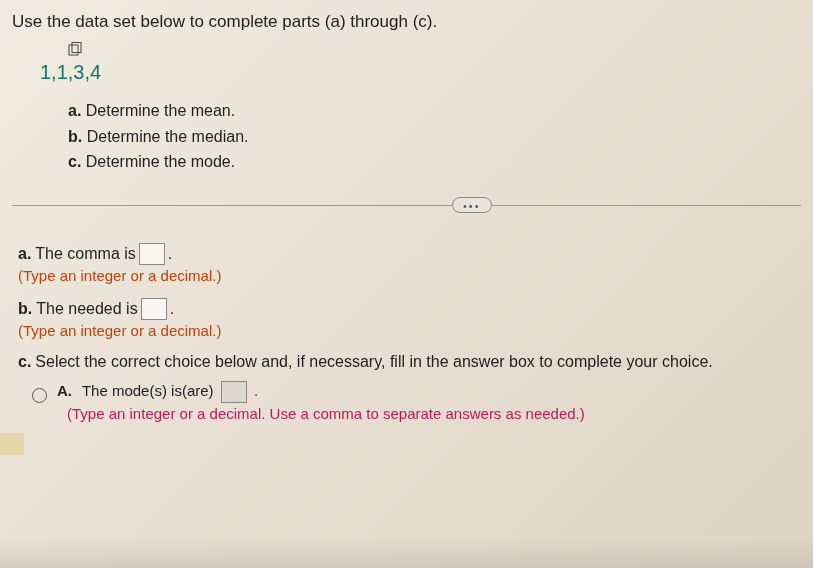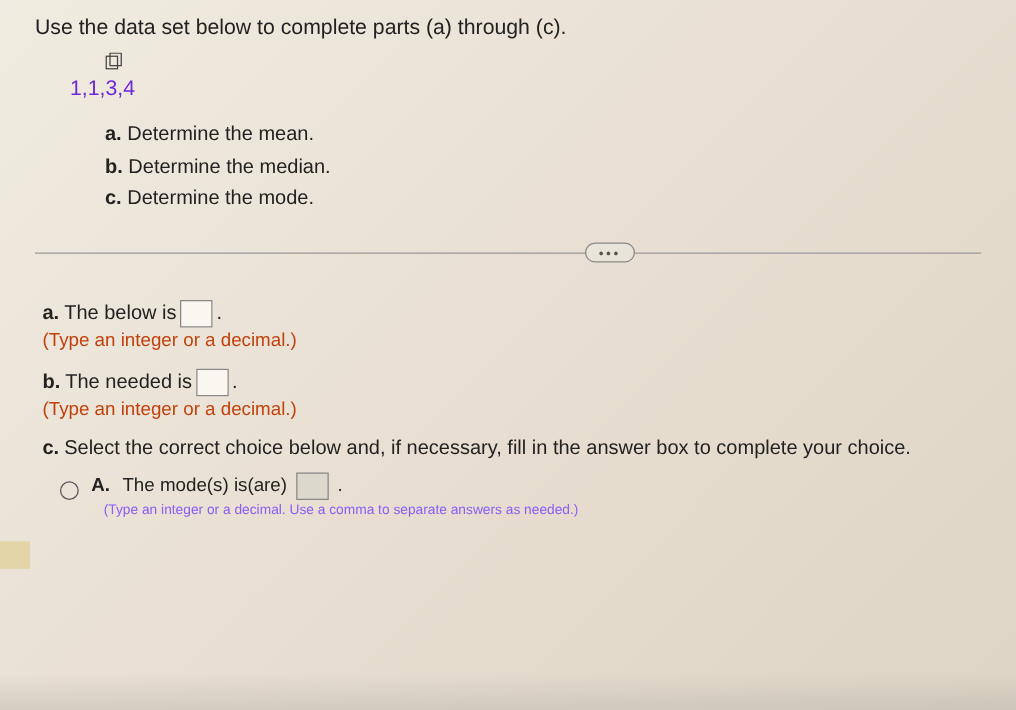--- a/index.html
+++ b/index.html
@@ -6,40 +6,40 @@
     body {
       width: 813px;
       height: 568px;
       font-family: Arial, Helvetica, sans-serif;
       background: linear-gradient(135deg, #f0ebe0 0%, #e8dfd2 50%, #ddd4c5 100%);
       color: #2a2a2a;
       position: relative;
       overflow: hidden;
     }
     .content {
-      padding: 12px 28px;
+      padding: 12px 12px;
     }
     .instruction {
       font-size: 17px;
       color: #222;
       margin-bottom: 6px;
     }
     .copy-icon {
       display: inline-block;
       margin-left: 56px;
       margin-top: 4px;
       margin-bottom: 2px;
       font-size: 13px;
       color: #444;
     }
     .dataset {
-      font-size: 17px;
+      font-size: 20px;
       margin-left: 28px;
       margin-bottom: 14px;
-      color: #6d28d9;
+      color: #0f766e;
     }
     .parts-list {
       margin-left: 24px;
       margin-bottom: 20px;
     }
     .parts-list div {
       font-size: 16px;
       line-height: 1.6;
       color: #222;
       margin-left: 32px;
@@ -128,22 +128,22 @@
     }
     .choice-label {
       font-size: 15px;
       color: #222;
     }
     .choice-label .cl-bold {
       font-weight: bold;
       margin-right: 6px;
     }
     .choice-sub {
-      font-size: 11px;
-      color: #8b5cf6;
+      font-size: 15px;
+      color: #be185d;
       margin-left: 49px;
       margin-top: 2px;
     }
     .bottom-fade {
       position: absolute;
       left: 0; right: 0; bottom: 0;
       height: 30px;
       background: linear-gradient(to bottom, rgba(200,196,184,0) 0%, rgba(180,176,164,0.4) 100%);
       pointer-events: none;
     }
@@ -181,21 +181,21 @@
   <div class="divider-row">
     <div class="divider-line"></div>
     <div class="ellipsis-pill">•••</div>
   </div>
 
   <div class="answer-section">
 
     <div class="answer-block">
       <div class="answer-line">
         <span class="bold">a.</span>
-        <span>The below is</span>
+        <span>The comma is</span>
         <span class="input-box"></span>
         <span>.</span>
       </div>
       <div class="hint">(Type an integer or a decimal.)</div>
     </div>
 
     <div class="answer-block">
       <div class="answer-line">
         <span class="bold">b.</span>
         <span>The needed is</span>

